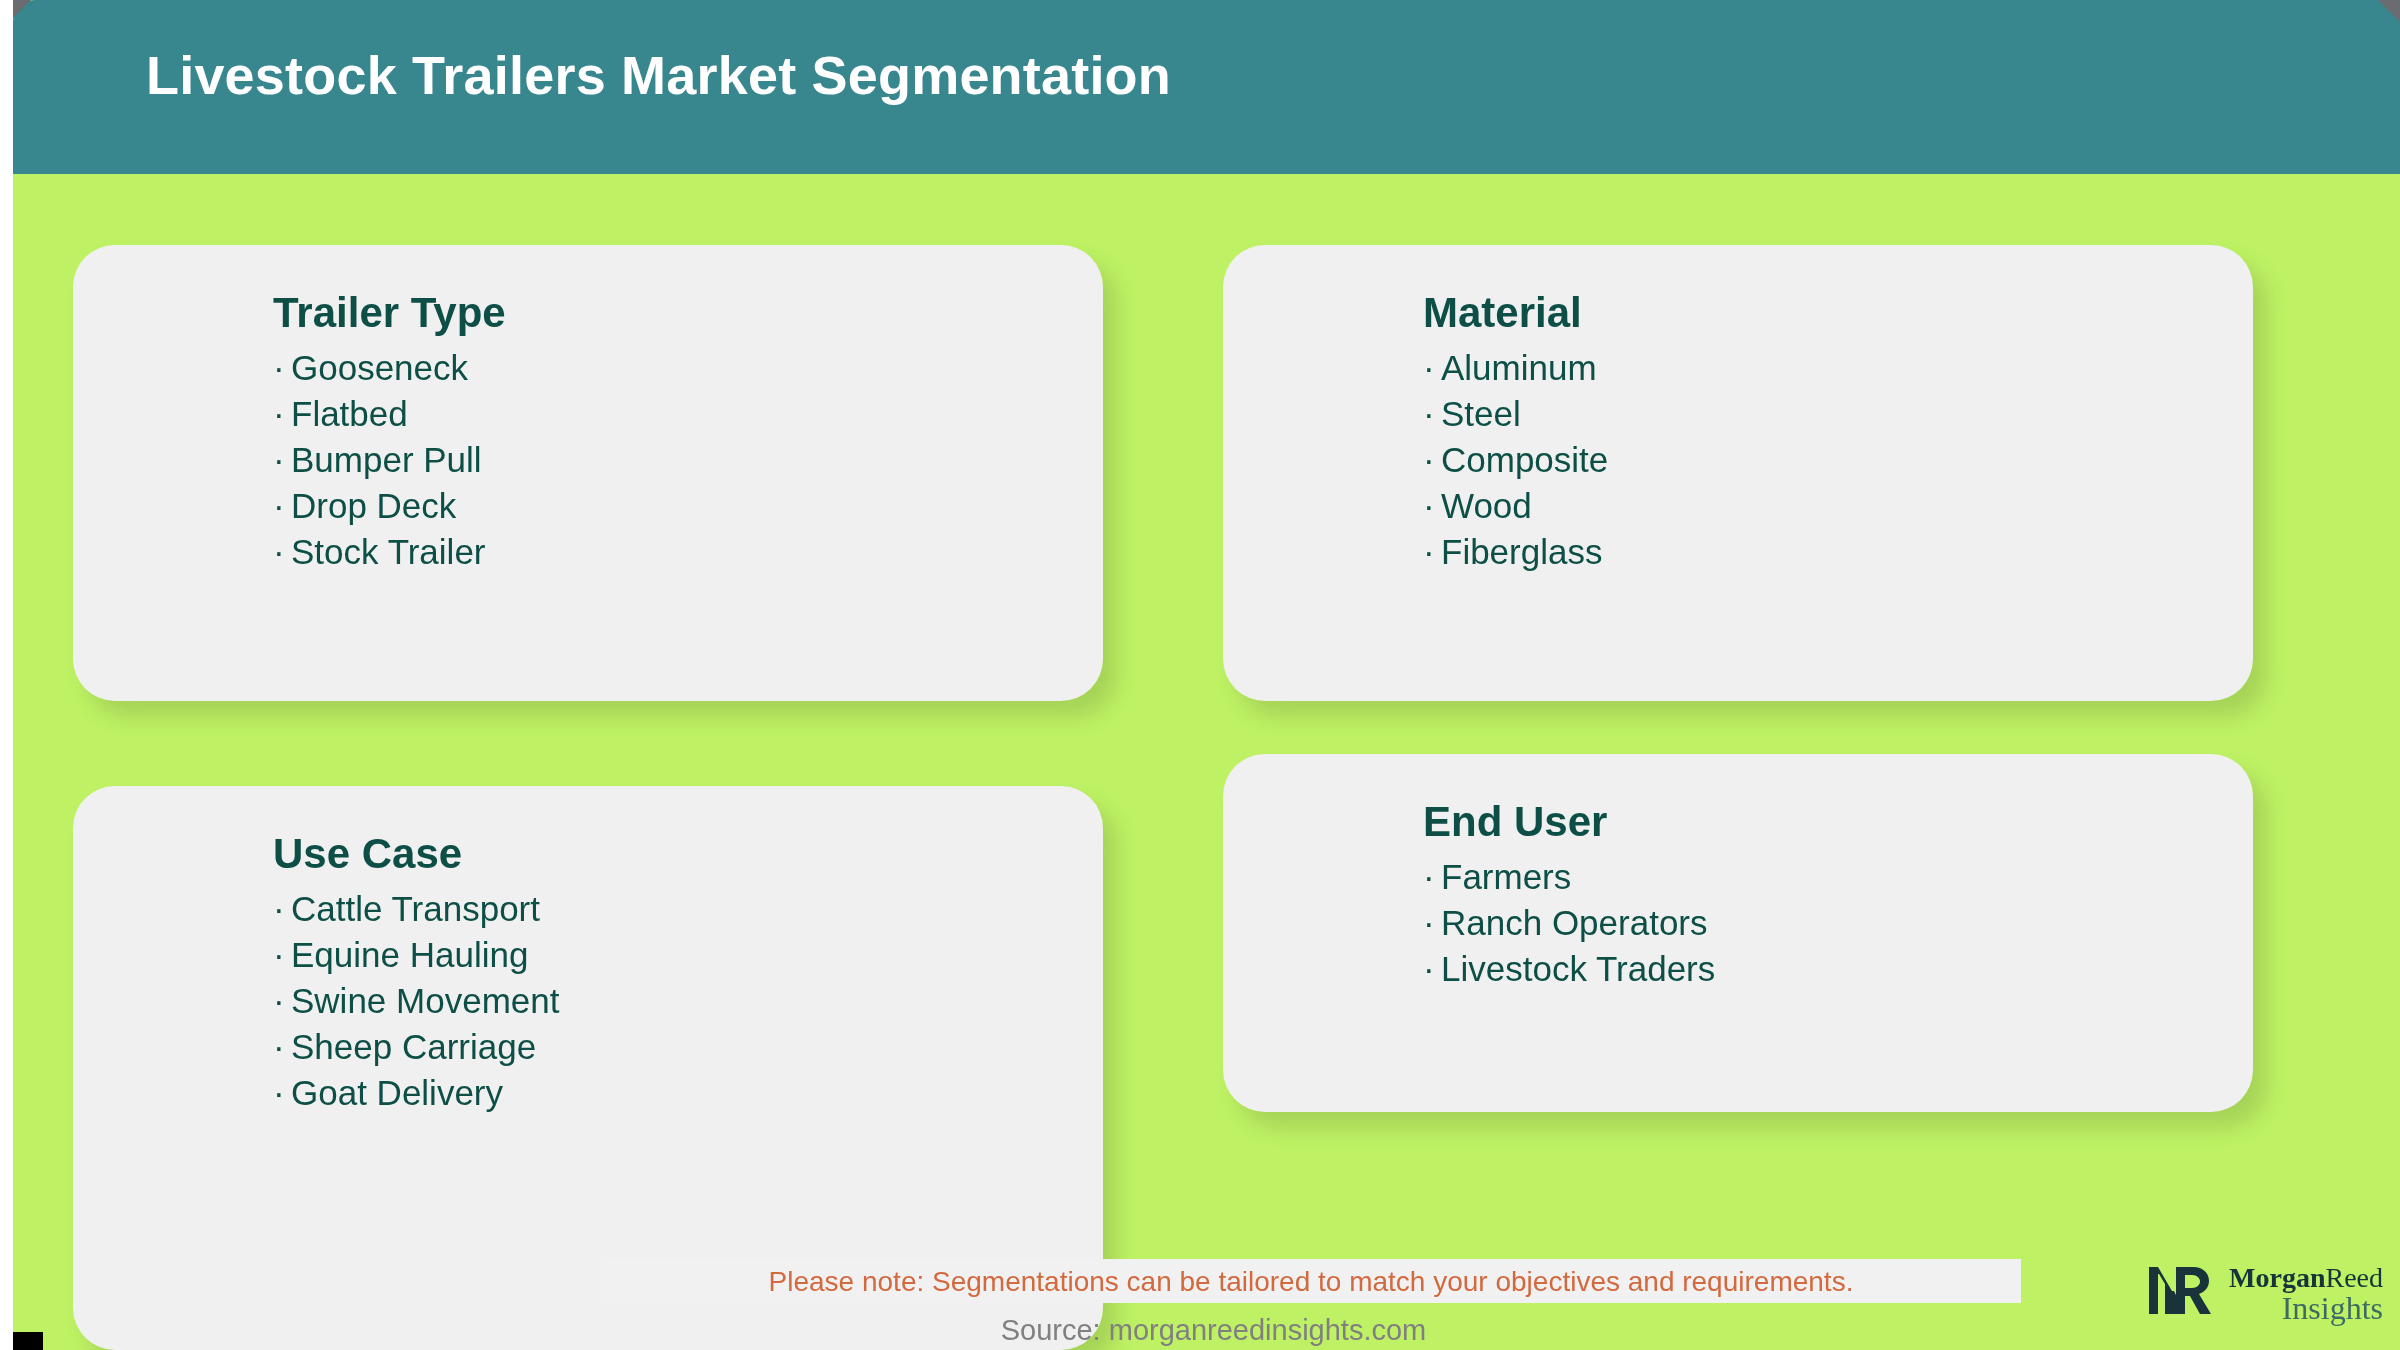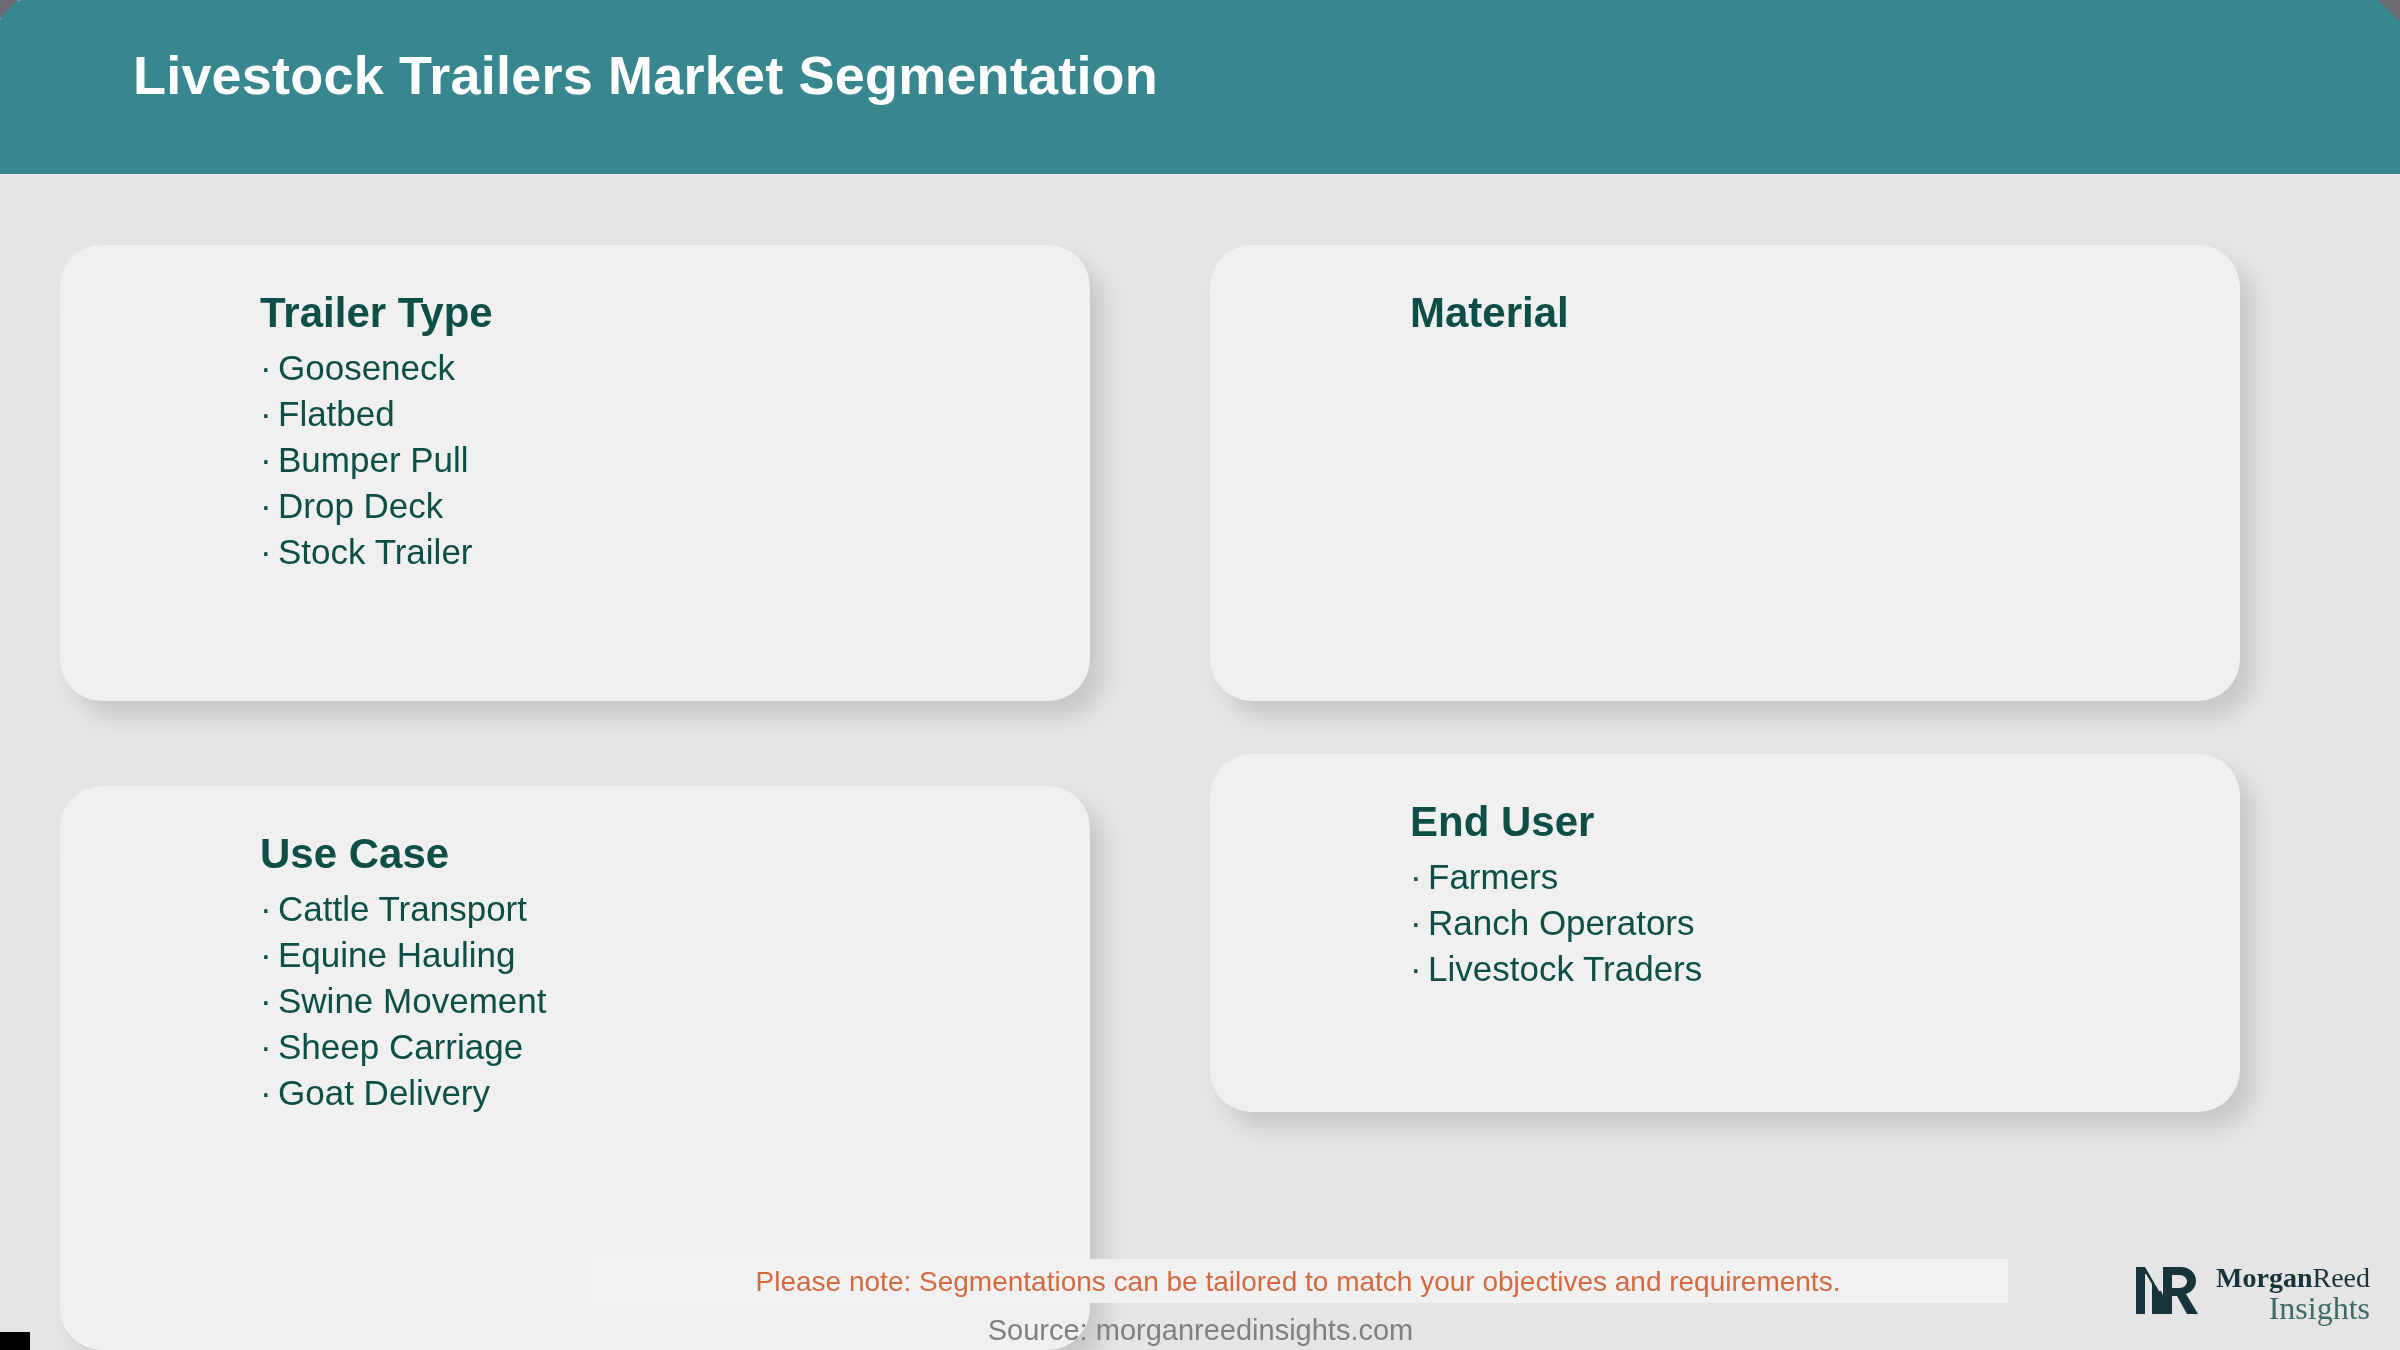--- a/index.html
+++ b/index.html
@@ -12,21 +12,22 @@
     height: 1350px;
     overflow: hidden;
     font-family: "Liberation Sans", sans-serif;
     position: relative;
   }
 
   
   #page {
     position: absolute;
     inset: 0;
-    background: #e5e5e5;
+    background: #bef264;
+    margin-left: 13px;
   }
 
   
   .corner-notch-tl {
     position: absolute;
     left: 0;
     top: 0;
     width: 18px;
     height: 18px;
     background: #6b6b72;
@@ -228,20 +229,27 @@
           <li><span class="bul">·</span><span>Bumper Pull</span></li>
           <li><span class="bul">·</span><span>Drop Deck</span></li>
           <li><span class="bul">·</span><span>Stock Trailer</span></li>
         </ul>
       </div>
     </div>
 
     <div class="card c1">
       <div class="card-inner">
         <div class="card-title">Material</div>
+        <ul class="card-list">
+          <li><span class="bul">·</span><span>Aluminum</span></li>
+          <li><span class="bul">·</span><span>Steel</span></li>
+          <li><span class="bul">·</span><span>Composite</span></li>
+          <li><span class="bul">·</span><span>Wood</span></li>
+          <li><span class="bul">·</span><span>Fiberglass</span></li>
+        </ul>
       </div>
     </div>
 
     <div class="card c2">
       <div class="card-inner">
         <div class="card-title">Use Case</div>
         <ul class="card-list">
           <li><span class="bul">·</span><span>Cattle Transport</span></li>
           <li><span class="bul">·</span><span>Equine Hauling</span></li>
           <li><span class="bul">·</span><span>Swine Movement</span></li>

